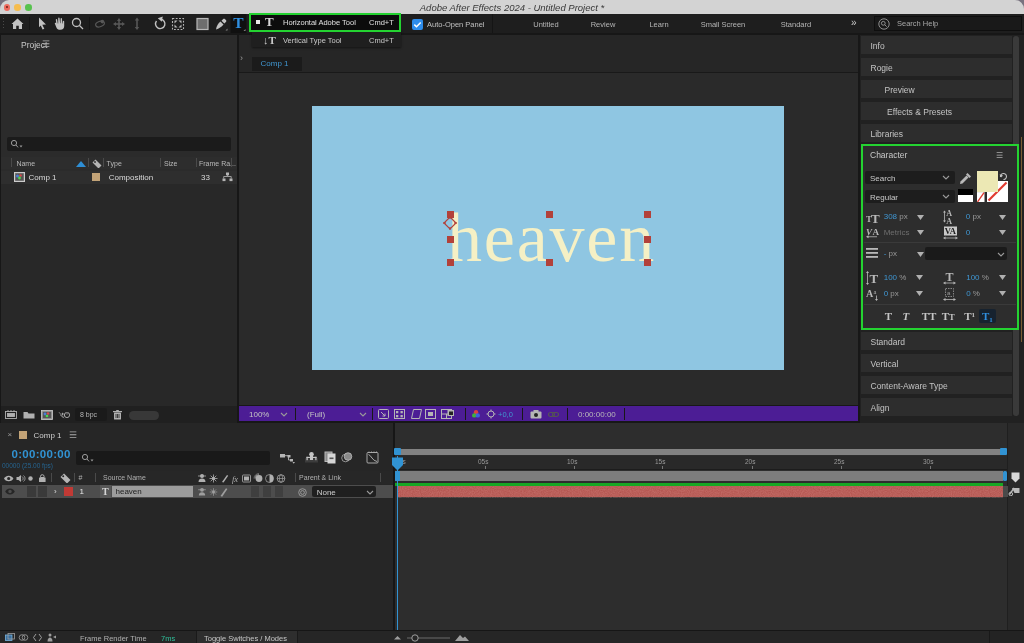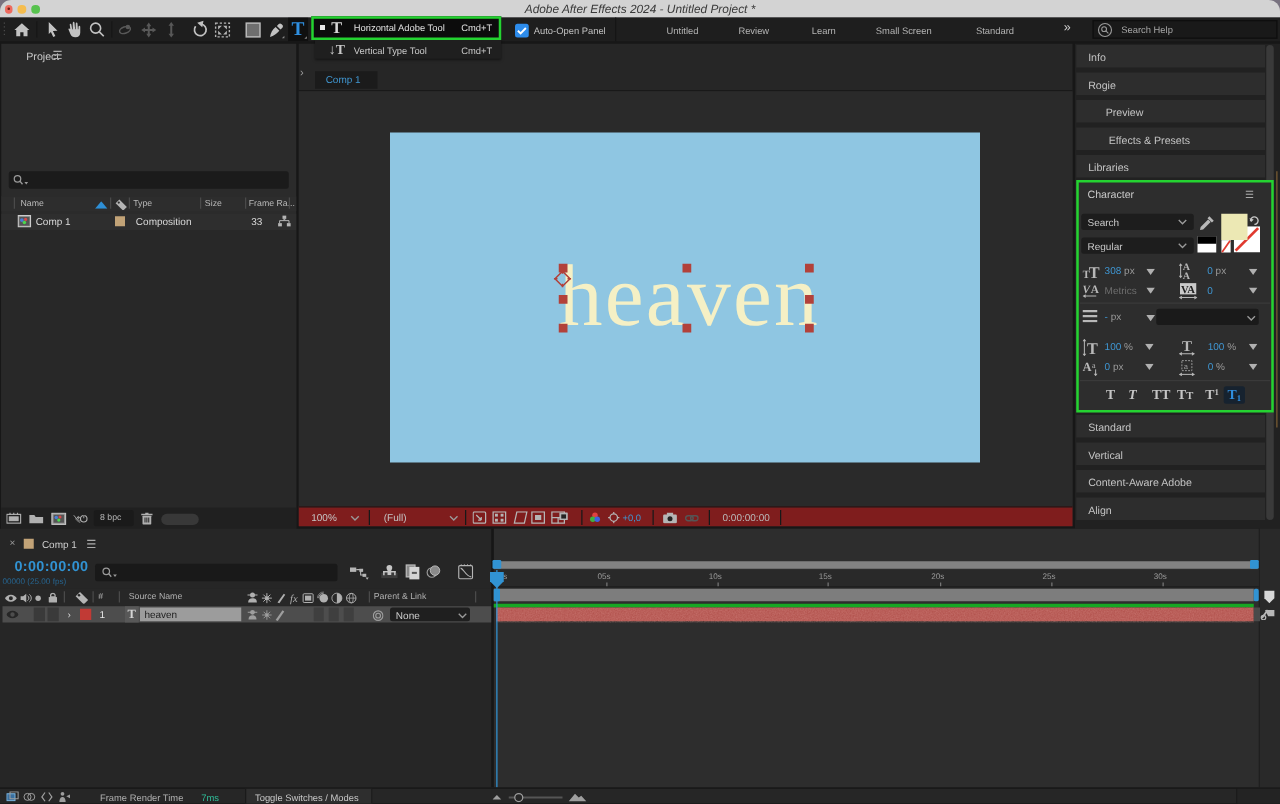--- a/index.html
+++ b/index.html
@@ -258,21 +258,21 @@
     <svg class="abs" style="left:204px;top:181px;" width="14" height="14" viewBox="0 0 14 14">
         <g stroke="#b2413a" stroke-width="1.2" fill="none">
           <path d="M7 1 L13 7 L7 13 L1 7 Z"></path>
           <line x1="7" y1="0" x2="7" y2="3"></line>
           <line x1="7" y1="11" x2="7" y2="14"></line>
           <line x1="0" y1="7" x2="3" y2="7"></line>
           <line x1="11" y1="7" x2="14" y2="7"></line>
         </g>
       </svg>
 
-    <div class="abs" style="left:0;top:370px;width:619px;height:16px;background:#7f1d1d;border-top:1px solid #181818;box-sizing:border-box;">
+    <div class="abs" style="left:0;top:370px;width:619px;height:16px;background:#4c1d95;border-top:1px solid #181818;box-sizing:border-box;">
       <div class="txt" style="left:10px;top:4px;font-size:8px;color:#c5c5c5;">100%</div>
       <svg class="abs" style="left:41px;top:6px;" width="8" height="5" viewBox="0 0 8 5">
           <path d="M1 1 L4 4 L7 1" stroke="#9a9a9a" stroke-width="1.1" fill="none"></path>
         </svg>
       <div class="abs" style="left:56px;top:2px;width:1px;height:12px;background:#181818;"></div>
       <div class="txt" style="left:68px;top:4px;font-size:8px;color:#c5c5c5;">(Full)</div>
       <svg class="abs" style="left:120px;top:6px;" width="8" height="5" viewBox="0 0 8 5">
           <path d="M1 1 L4 4 L7 1" stroke="#9a9a9a" stroke-width="1.1" fill="none"></path>
         </svg>
       <div class="abs" style="left:133px;top:2px;width:1px;height:12px;background:#181818;"></div>
@@ -518,21 +518,21 @@
       <div class="txt" style="left:121px;top:166px;font-family:'Liberation Serif',serif;font-size:11px;font-weight:bold;color:#2f8fe0;">T<span style="font-size:7px;vertical-align:-2px;">1</span></div>
     </div>
 
     <div class="abs" style="left:1px;top:108.5px;width:158px;height:186.5px;border:2.5px solid #24d331;box-sizing:border-box;z-index:20;"></div>
 
     <div class="abs" style="left:1px;top:297px;width:151px;height:17.5px;background:#2d2d2d;"></div>
     <div class="txt" style="left:10.5px;top:301.5px;font-size:8.5px;color:#c4c4c4;">Standard</div>
     <div class="abs" style="left:1px;top:319px;width:151px;height:17.5px;background:#2d2d2d;"></div>
     <div class="txt" style="left:10.5px;top:323.5px;font-size:8.5px;color:#c4c4c4;">Vertical</div>
     <div class="abs" style="left:1px;top:341px;width:151px;height:17.5px;background:#2d2d2d;"></div>
-    <div class="txt" style="left:10.5px;top:345.5px;font-size:8.5px;color:#c4c4c4;">Content-Aware Adobe</div>
+    <div class="txt" style="left:10.5px;top:345.5px;font-size:8.5px;color:#c4c4c4;">Content-Aware Type</div>
     <div class="abs" style="left:1px;top:363px;width:151px;height:17.5px;background:#2d2d2d;"></div>
     <div class="txt" style="left:10.5px;top:367.5px;font-size:8.5px;color:#c4c4c4;">Align</div>
   </div>
 
   <div class="abs" style="left:1020.5px;top:137px;width:1.6px;height:205px;background:#7a5c33;z-index:5;"></div>
 
   <div class="abs" id="timeline" style="left:0;top:423px;width:1024px;height:207px;background:#262626;">
 
     <div class="abs" style="left:394.5px;top:0;width:629.5px;height:207px;background:#2d2d2d;"></div>
     <div class="abs" style="left:392.5px;top:0;width:2px;height:207px;background:#161616;"></div>

